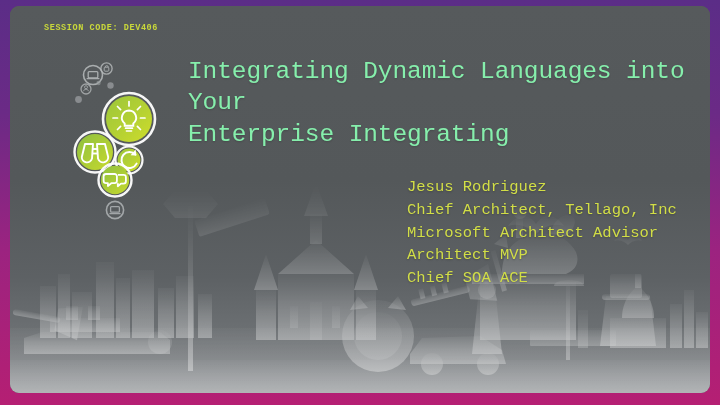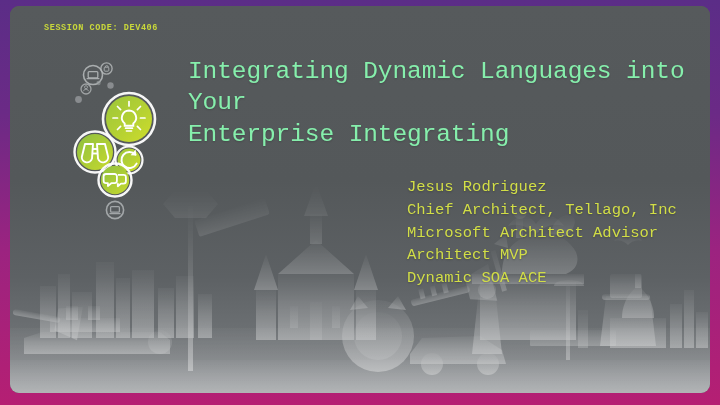--- a/index.html
+++ b/index.html
@@ -341,17 +341,17 @@
     <div class="slide-title">
       <div>Integrating Dynamic Languages into Your</div>
       <div>Enterprise Integrating</div>
     </div>
 
     <div class="speaker-block">
       <div>Jesus Rodriguez</div>
       <div>Chief Architect, Tellago, Inc</div>
       <div>Microsoft Architect Advisor</div>
       <div>Architect MVP</div>
-      <div>Dynamic SOA ACE</div>
+      <div>Chief SOA ACE</div>
     </div>
 
   </div>
 </div>
 
 </body></html>

